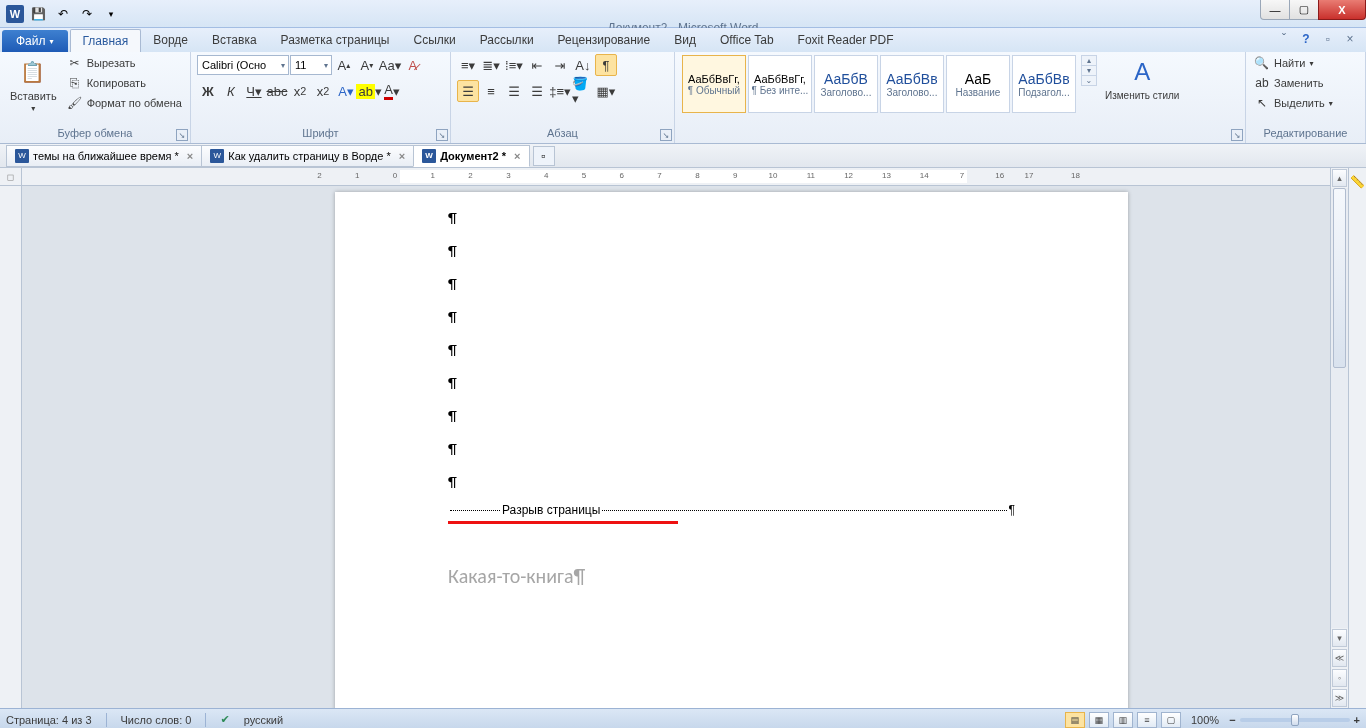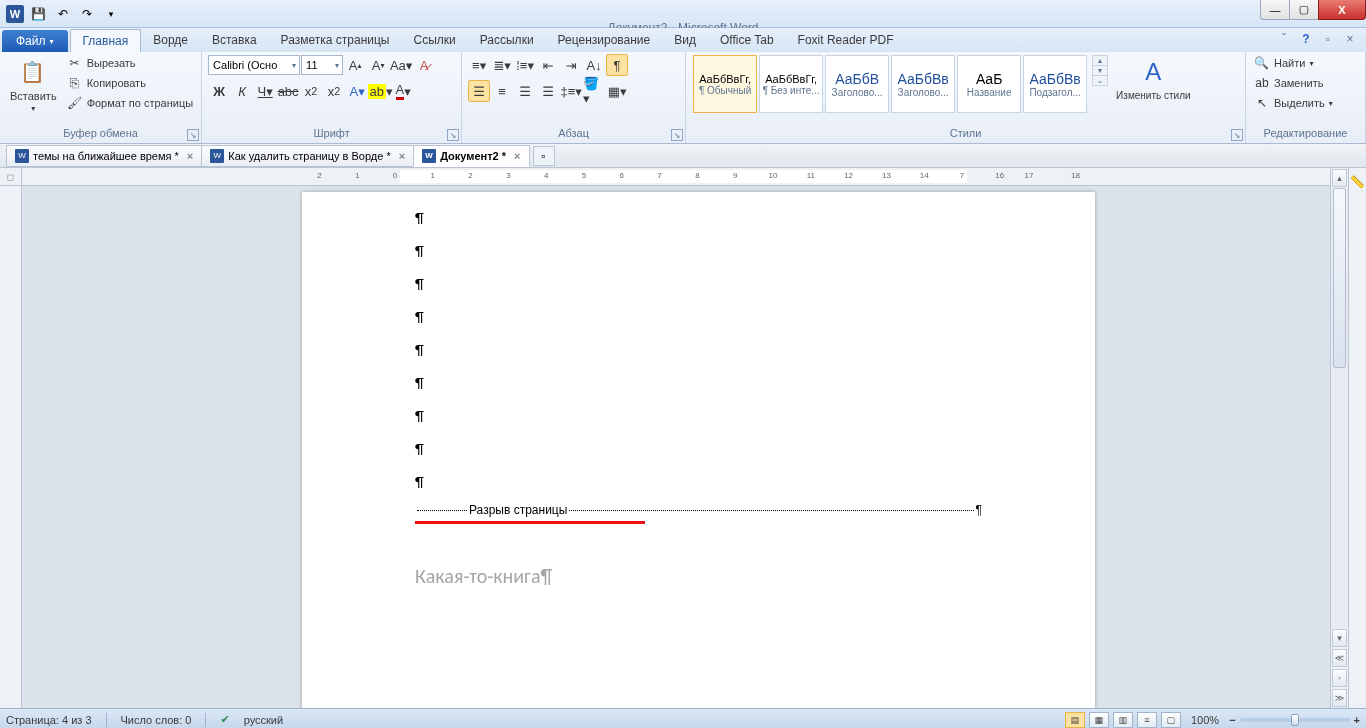--- a/index.html
+++ b/index.html
@@ -65,21 +65,21 @@
 
 
 .workspace { position: relative; height: 540px; background: #dde3ea; display: flex; }
 .ruler-corner{width:22px;height:18px;background:#eef1f5;border-right:1px solid #b8c4d4;border-bottom:1px solid #b8c4d4;display:flex;align-items:center;justify-content:center;font-size:9px;color:#888;}
 .vruler { width: 22px; background: #eef1f5; border-right: 1px solid #b8c4d4; position:relative;}
 .hruler-row{display:flex;height:18px;}
 .hruler { flex:1; height: 18px; background: #eef1f5; border-bottom: 1px solid #b8c4d4; position: relative; overflow:hidden;}
 .hruler-white{position:absolute;top:2px;bottom:2px;background:#fff;}
 .hlabel{position:absolute;top:3px;font-size:8px;color:#666;transform:translateX(-50%);}
 
-.canvas-scroll { flex: 1; overflow: auto; position: relative; }
+.canvas-scroll { flex: 1; overflow: auto; position: relative; padding-left: 33px; }
 .canvas-inner{position:relative;min-height:900px;}
 .page { position: absolute; left: 280px; top: 6px; width: 793px; min-height: 900px; background: #fff; box-shadow: 0 0 4px rgba(0,0,0,.3); padding: 10px 113px 40px 113px; }
 .para { font-family: Calibri, sans-serif; font-size: 15px; color: #000; line-height: 2.2; }
 .pilcrow::after { content: "¶"; }
 .page-break { display: flex; align-items: center; font-size: 12px; color: #000; margin:4px 0;}
 .page-break .dots { flex: 0 0 50px; border-top: 1px dotted #000; height:0;margin:0 2px;}
 .page-break .dots2 { flex: 1; border-top: 1px dotted #000; height:0;margin:0 2px;}
 .redline { height: 3px; background: #e11; margin:4px 0 40px 0; width:230px;}
 .footer-text{font-family:Calibri,sans-serif;font-size:20px;color:#a6a6a6;}
 
@@ -155,21 +155,21 @@
         <div class="smallbtn">
             <span class="si">✂</span>
             <span>Вырезать</span>
           </div>
         <div class="smallbtn">
             <span class="si">⎘</span>
             <span>Копировать</span>
           </div>
         <div class="smallbtn">
             <span class="si">🖌</span>
-            <span>Формат по страницы</span>
+            <span>Формат по обмена</span>
           </div>
       </div>
     </div>
     <div class="group-label">Буфер обмена</div>
     <div class="launcher">↘</div>
   </div>
 
   <div class="group" style="min-width:260px;">
     <div class="group-body" style="flex-direction:column;gap:4px;">
       <div class="row">
@@ -258,21 +258,20 @@
       <div class="style-ctrl">
           <div>▴</div>
           <div>▾</div>
           <div style="border:none;">⌄</div>
         </div>
       <div class="bigbtn">
         <div class="icn" style="font-size:24px;color:#2b65c7;">A</div>
         <span style="font-size:10px;">Изменить стили</span>
       </div>
     </div>
-    <div class="group-label">Стили</div>
     <div class="launcher">↘</div>
   </div>
 
   <div class="group" style="min-width:120px;">
     <div class="group-body">
       <div class="smallrow">
         <div class="smallbtn">
             <span class="si">🔍</span>
             <span>Найти</span>
             <span style="font-size:8px;">▾</span>

